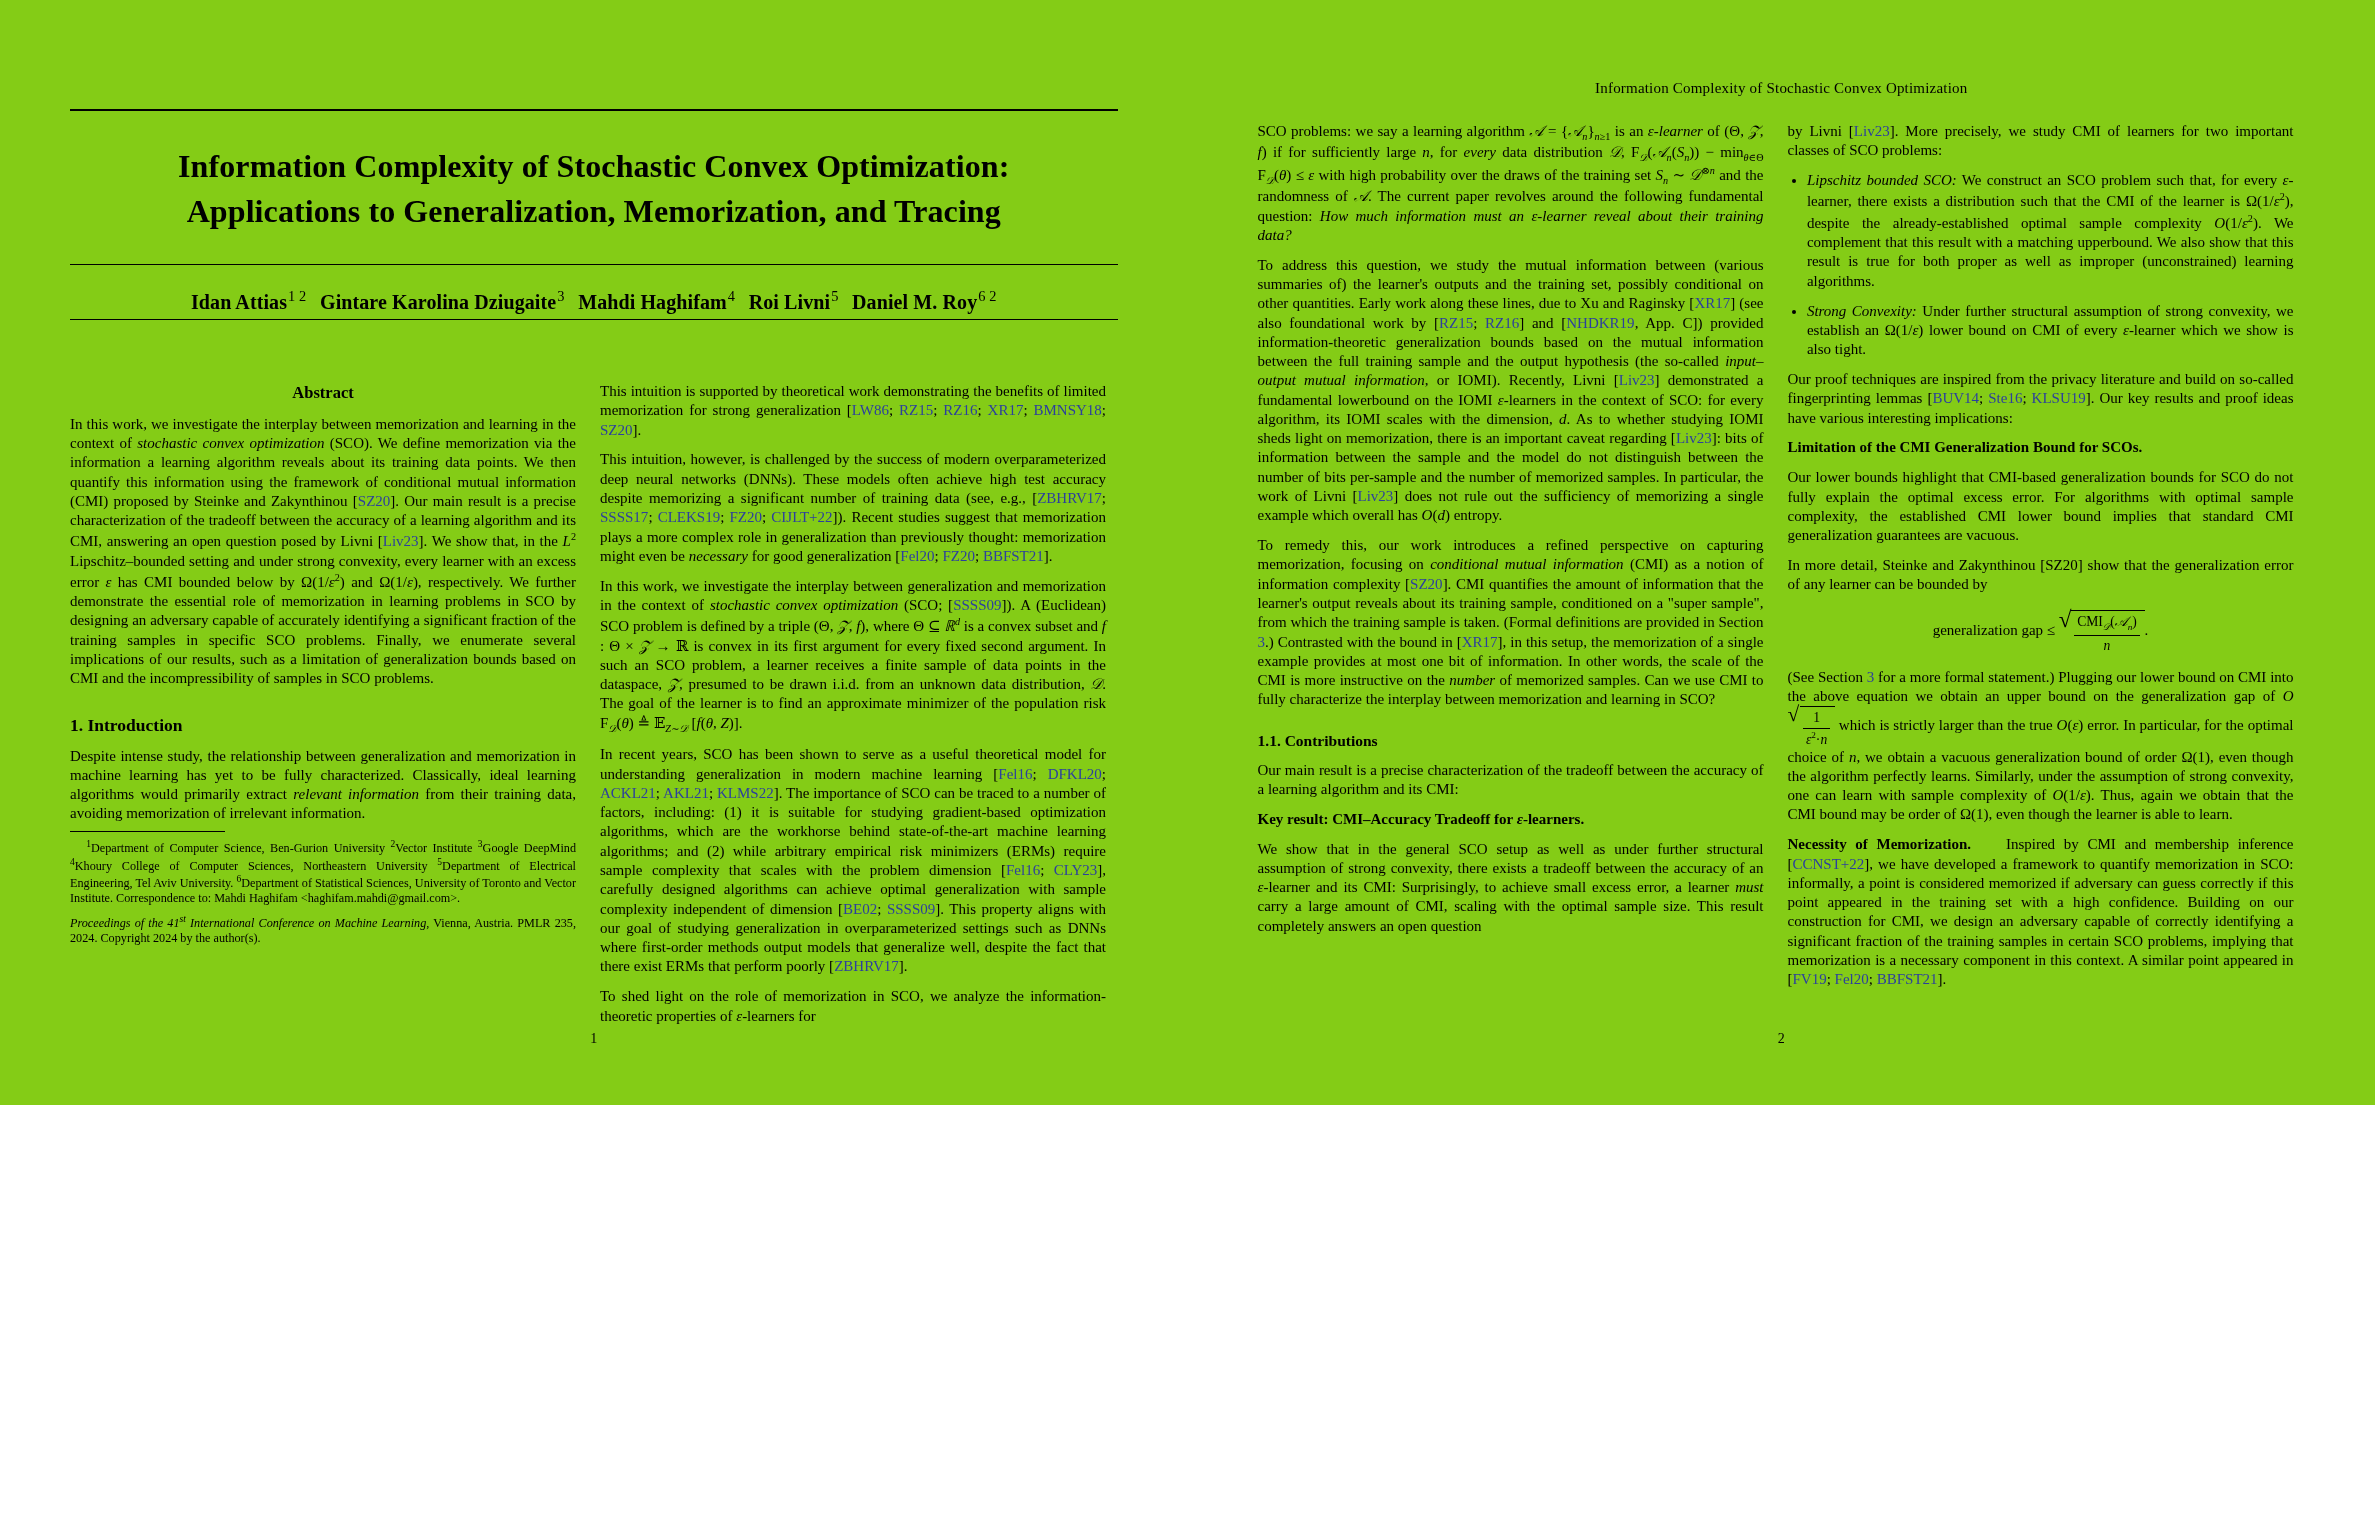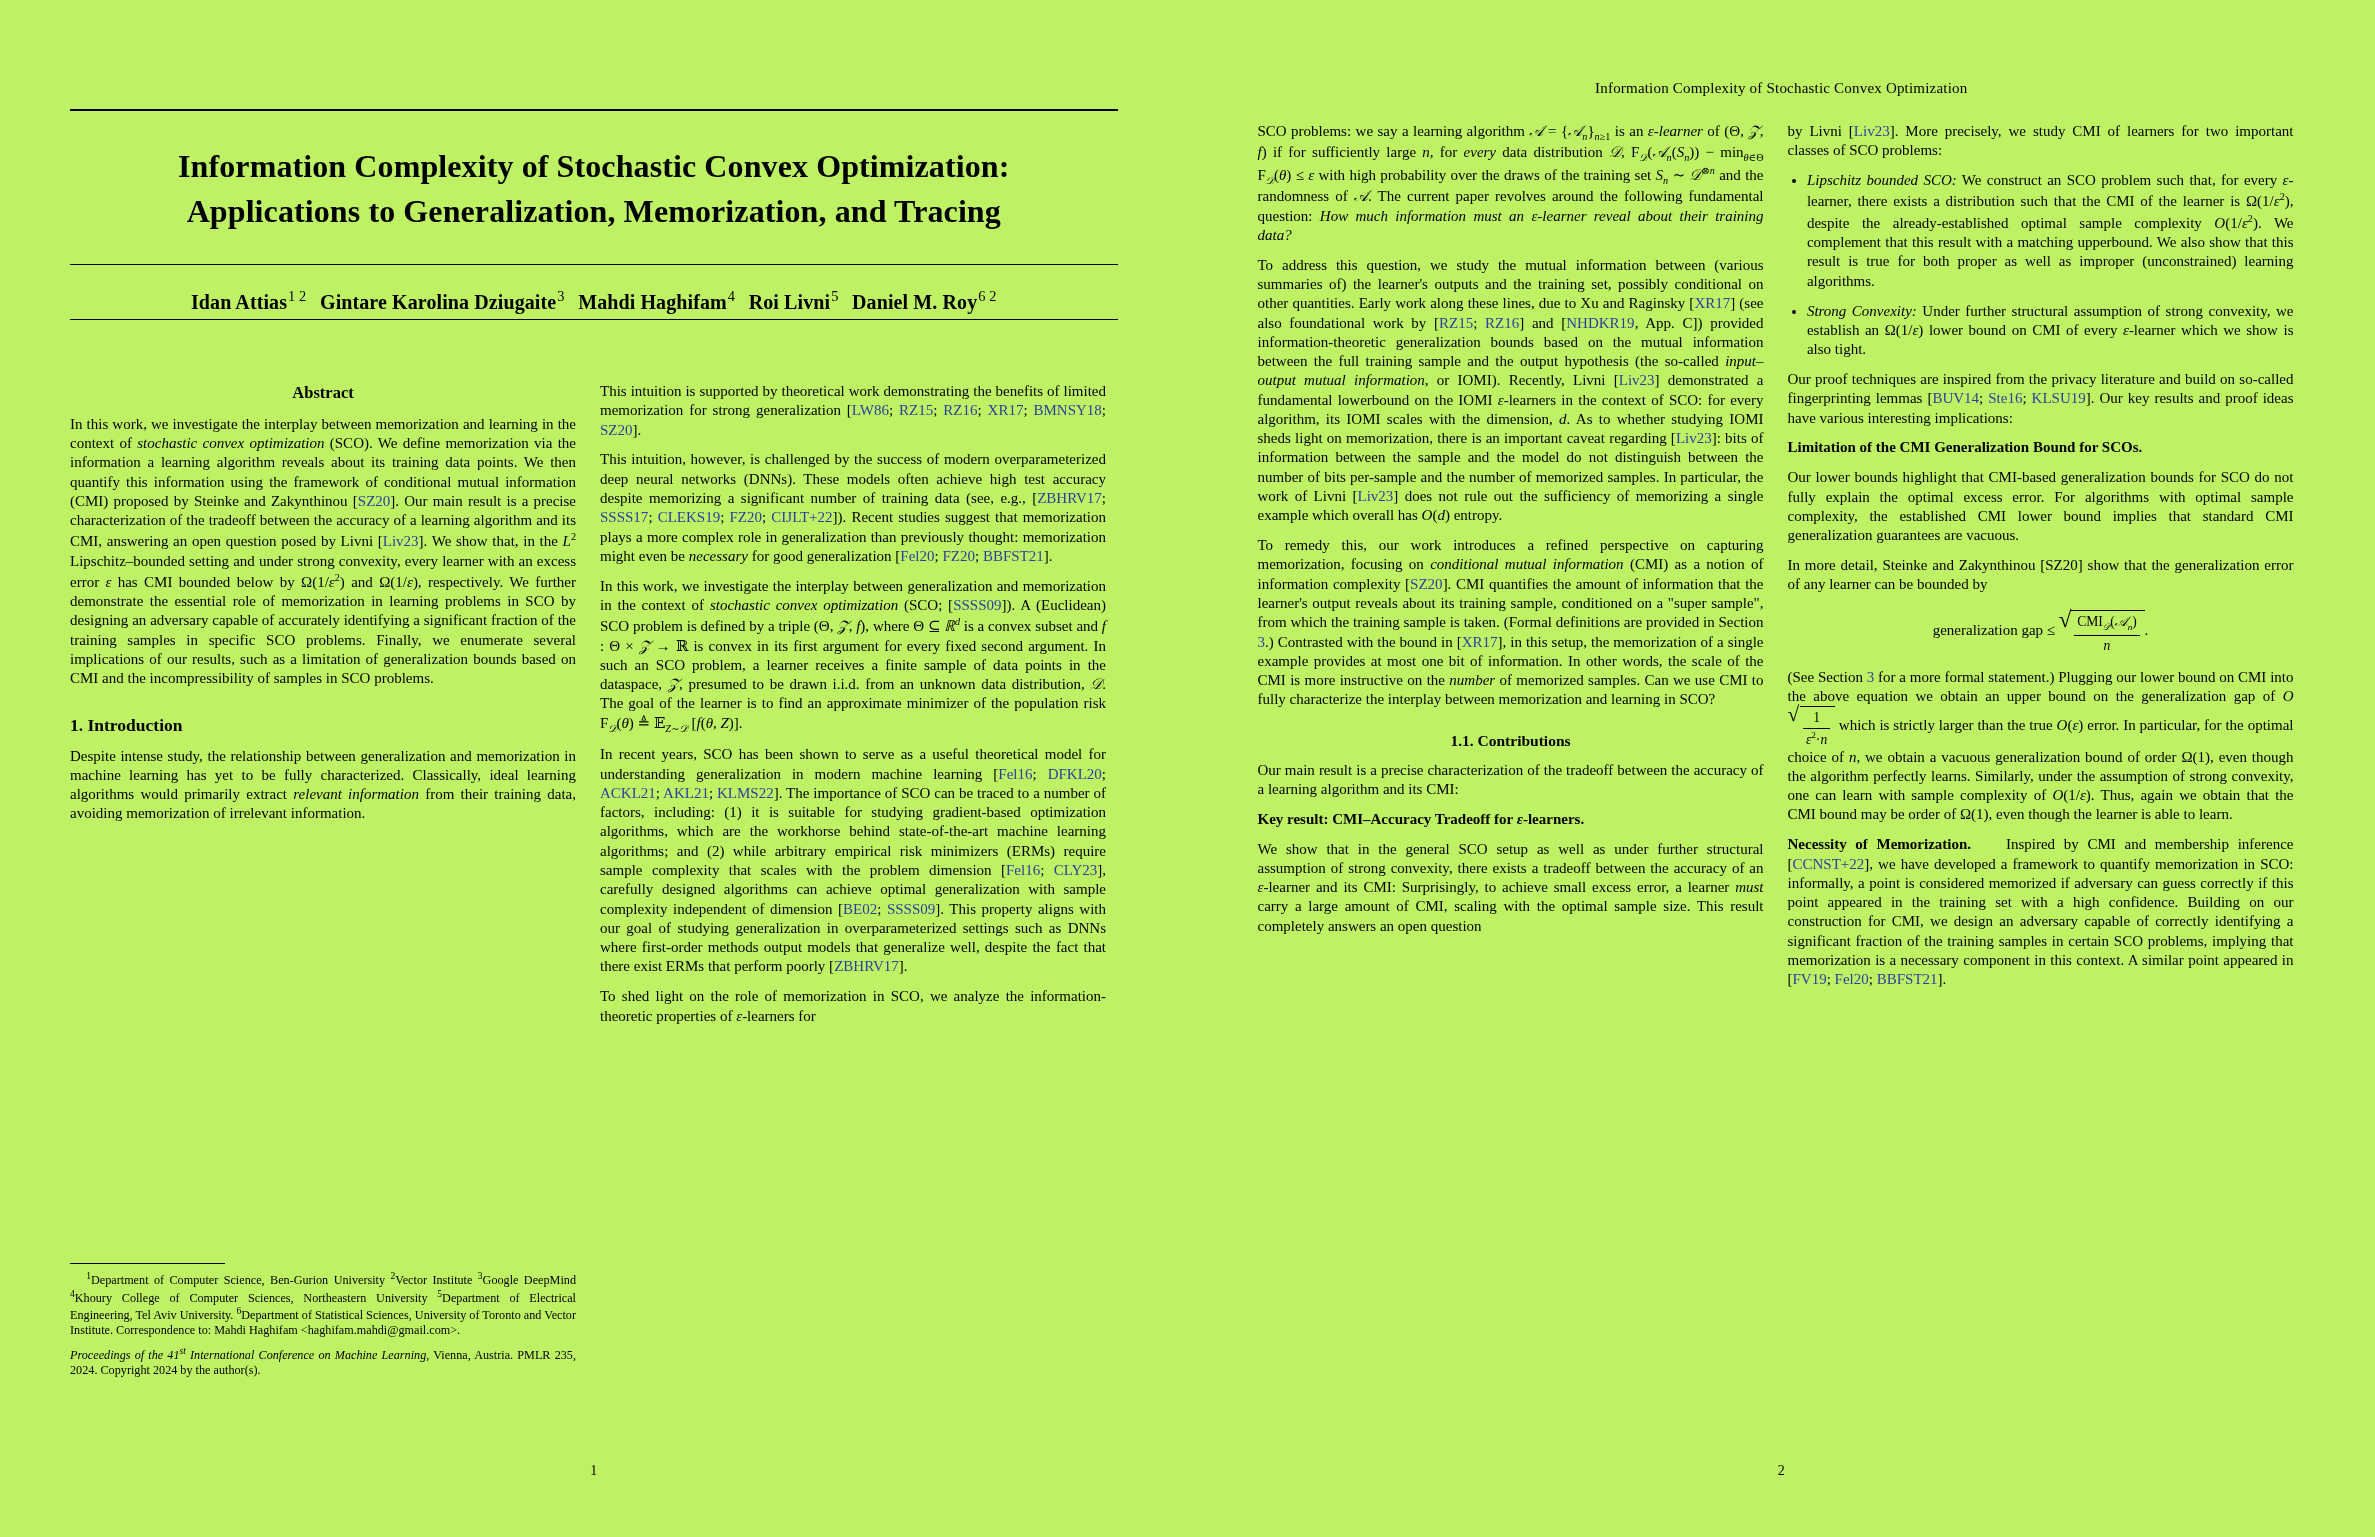--- a/index.html
+++ b/index.html
@@ -16,23 +16,23 @@
   }
   .spread {
     position: relative;
     width: 2375px;
     height: 1537px;
     display: flex;
   }
   .page {
     position: relative;
     width: 1188px;
-    height: 1537px;
+    height: 1105px;
     box-sizing: border-box;
-    background: #bef264;
+    background: #84cc16;
   }
   .page-left  { padding: 0 70px 0 70px; }
   .page-right { padding: 0 70px 0 70px; }
 
   
   .running-head {
     position: absolute;
     top: 80px;
     left: 0;
     width: 100%;
@@ -107,21 +107,21 @@
   h2.section {
     font-size: 17.5px;
     font-weight: bold;
     margin: 25px 0 10.7px 0;
     text-align: left;
   }
   h3.subsection {
     font-size: 15.5px;
     font-weight: bold;
     margin: 21.3px 0 9.7px 0;
-    text-align: center;
+    text-align: left;
   }
   .abstract-head {
     text-align: center;
     font-size: 16.5px;
     font-weight: bold;
     margin: 0 0 11.6px 0;
   }
   .runin { font-weight: bold; }
 
   i, em { font-style: italic; }

